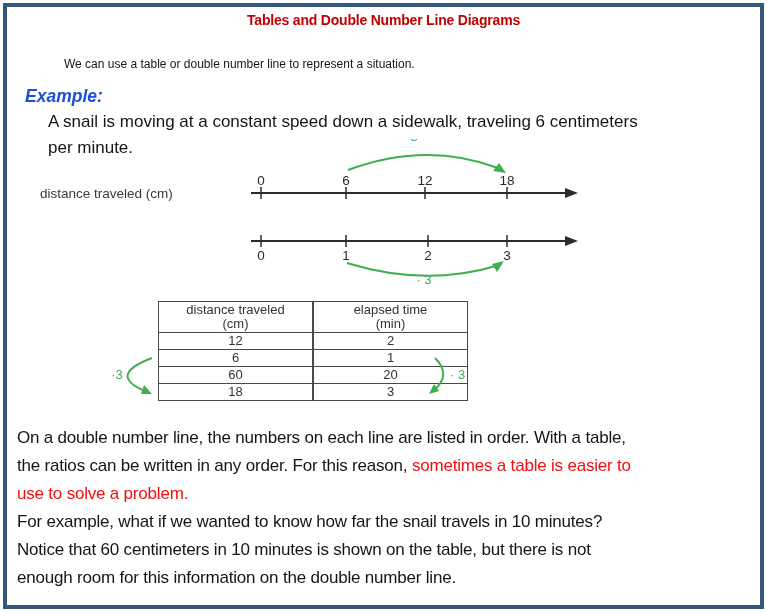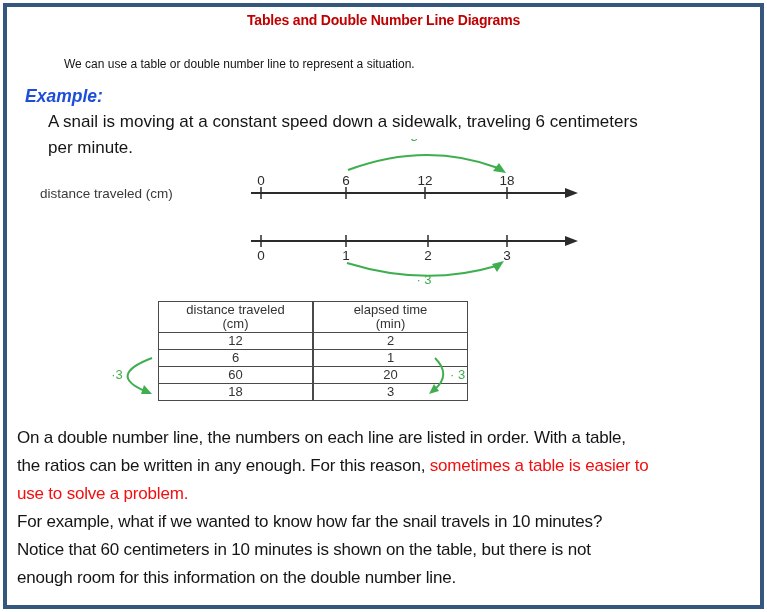--- a/index.html
+++ b/index.html
@@ -151,19 +151,19 @@
   <svg class="arc-svg" viewBox="0 0 400 80" aria-hidden="true">
     <path d="M 52 28 Q 7 45 45 61" fill="none" stroke="#3FAE4F" stroke-width="2"></path>
     <polygon points="52,64 41,64 44,55" fill="#3FAE4F"></polygon>
     <text x="17" y="49" text-anchor="middle">·3</text>
     <path d="M 335 28 Q 352 45 334 60" fill="none" stroke="#3FAE4F" stroke-width="2"></path>
     <polygon points="329,64 334,54 339,61" fill="#3FAE4F"></polygon>
     <text x="350" y="49" text-anchor="start">· 3</text>
   </svg>
 
   <div class="c-line" style="top:428px">On a double number line, the numbers on each line are listed in order. With a table,</div>
-  <div class="c-line" style="top:456px"><span>the ratios can be written in any enough. For this reason, </span><span class="red">sometimes a table is easier to</span></div>
+  <div class="c-line" style="top:456px"><span>the ratios can be written in any order. For this reason, </span><span class="red">sometimes a table is easier to</span></div>
   <div class="c-line red" style="top:484px">use to solve a problem.</div>
   <div class="c-line" style="top:512px">For example, what if we wanted to know how far the snail travels in 10 minutes?</div>
   <div class="c-line" style="top:540px">Notice that 60 centimeters  in 10 minutes is shown on the table, but there is not</div>
   <div class="c-line" style="top:568px">enough room for this information on the double number line.</div>
 
 </div>
 
 </body></html>

